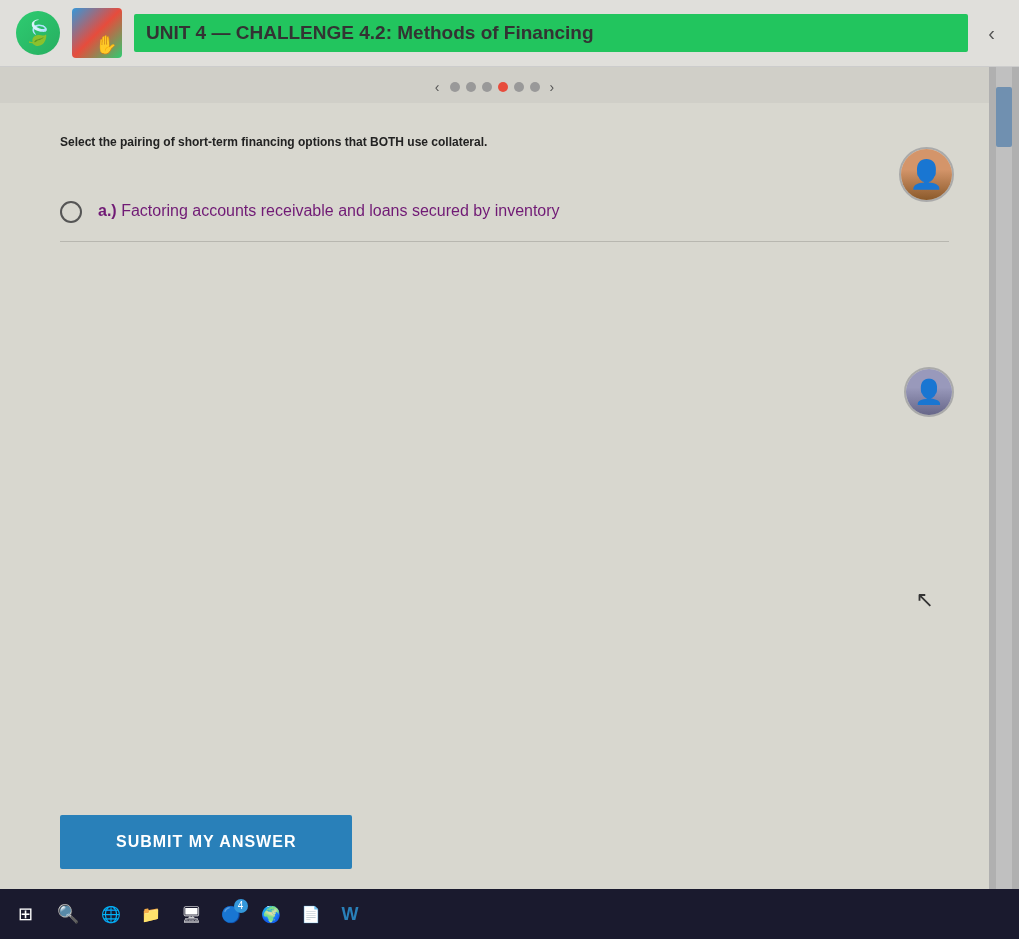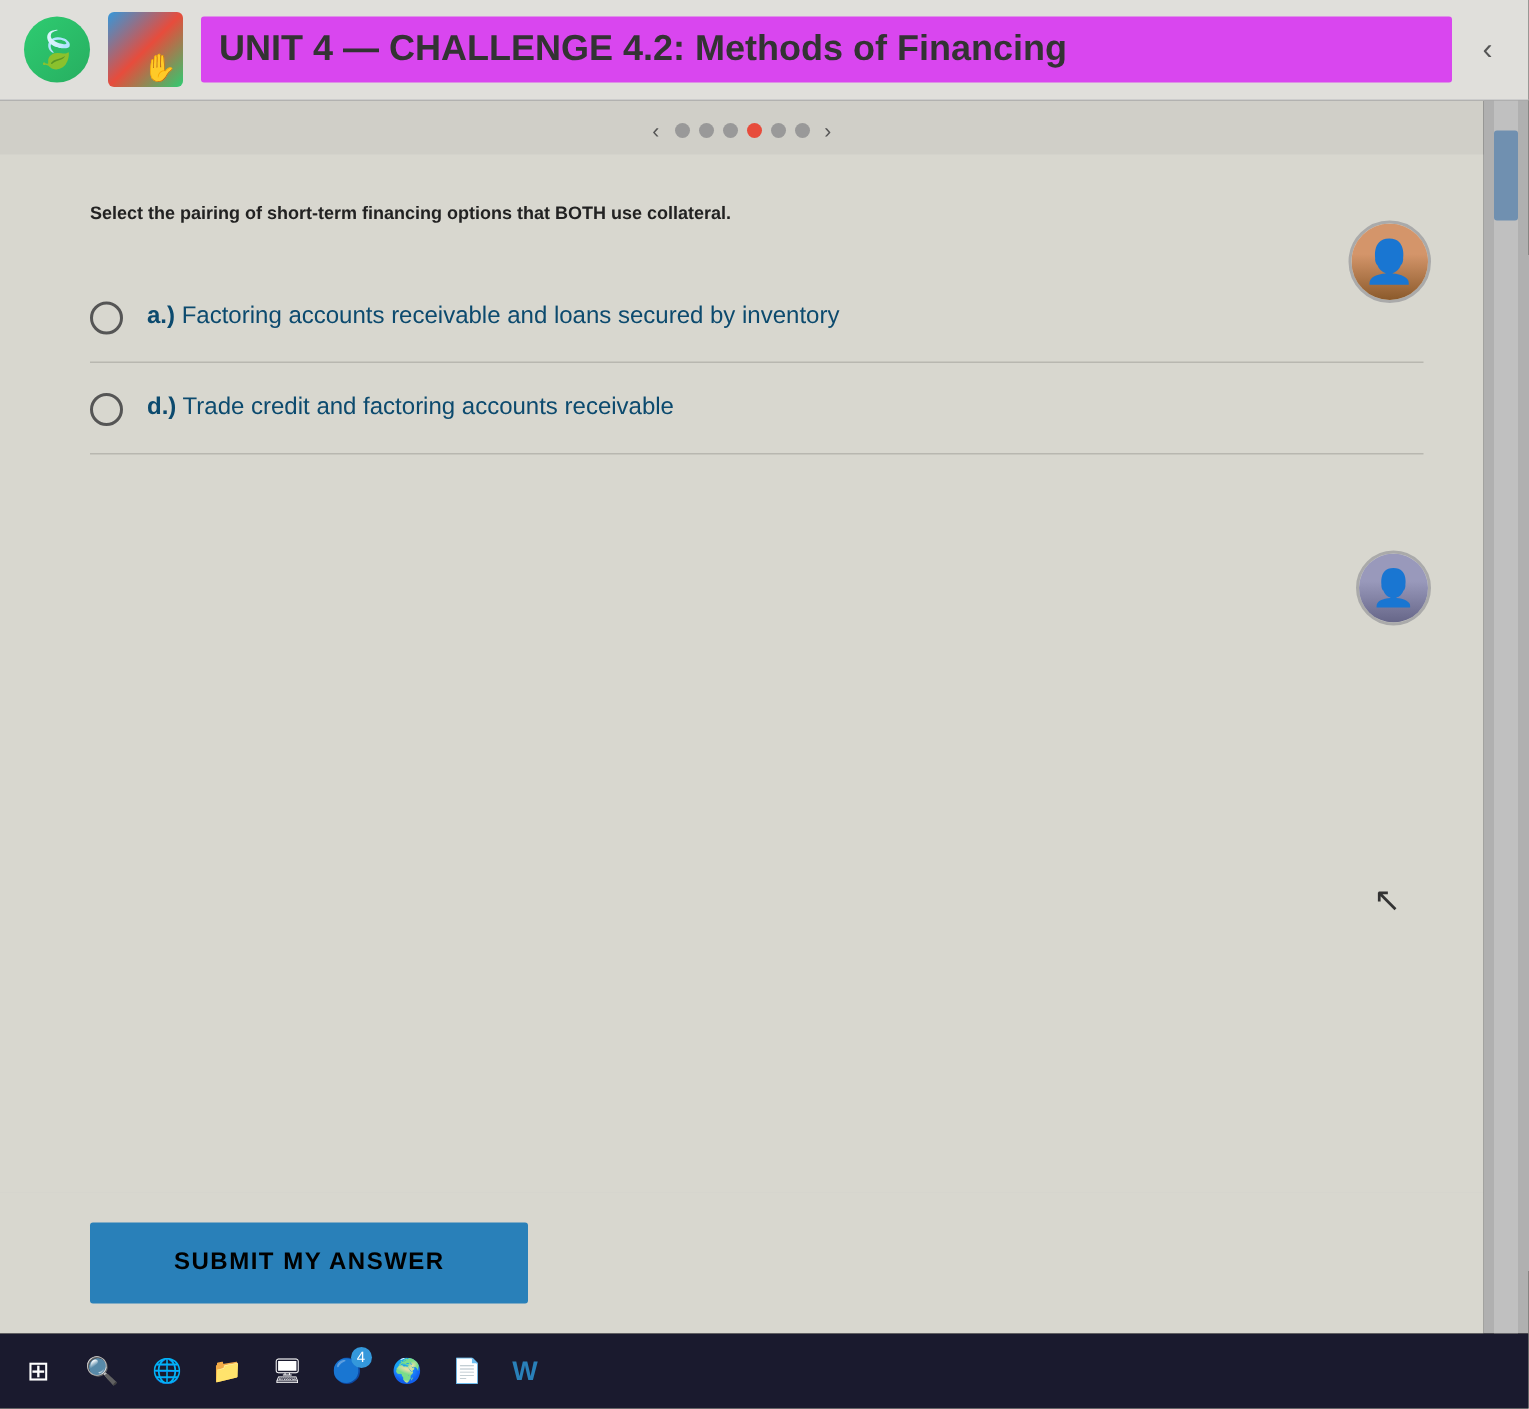--- a/index.html
+++ b/index.html
@@ -40,23 +40,23 @@
     .header-thumbnail::after {
       content: '✋';
       position: absolute;
       bottom: 2px;
       right: 4px;
       font-size: 18px;
     }
 
     .header-title {
       color: #333;
-      font-size: 24px;
+      font-size: 19px;
       font-weight: bold;
-      background: #d946ef;
+      background: #22c55e;
       flex: 1;
       padding: 8px 12px;
       border-radius: 2px;
     }
 
     .nav-arrow {
       color: #555;
       font-size: 20px;
       cursor: pointer;
       background: none;
@@ -148,38 +148,38 @@
       -webkit-appearance: none;
     }
 
     .radio-circle:checked {
       border-color: #2980b9;
       background: #2980b9;
     }
 
     .option-label {
       font-size: 16px;
-      color: #0c4a6e;
+      color: #701a75;
       line-height: 1.5;
     }
 
     .option-key {
       font-weight: bold;
     }
 
     
     .submit-area {
       padding: 20px 40px 20px 60px;
       background: #d8d7cf;
       flex-shrink: 0;
     }
 
     .submit-btn {
       background: #2980b9;
-      color: #000000;
+      color: #ffffff;
       border: none;
       padding: 18px 56px;
       font-size: 16px;
       font-weight: bold;
       letter-spacing: 1px;
       cursor: pointer;
       text-transform: uppercase;
       border-radius: 2px;
       min-width: 290px;
     }
@@ -346,27 +346,20 @@
       <label class="answer-option">
         <input type="radio" class="radio-circle" name="answer" style="">
         <span class="option-label">
           <span class="option-key">a.)</span>
           <span>Factoring accounts receivable and loans secured by inventory</span>
         </span>
       </label>
 
 
 
-      <label class="answer-option">
-        <input type="radio" class="radio-circle" name="answer" style="">
-        <span class="option-label">
-          <span class="option-key">d.)</span>
-          <span>Trade credit and factoring accounts receivable</span>
-        </span>
-      </label>
 
     </div>
 
     <div class="submit-area">
       <button class="submit-btn">SUBMIT MY ANSWER</button>
     </div>
 
     <div class="cursor-icon">↖</div>
 
     <div class="avatar-right">

